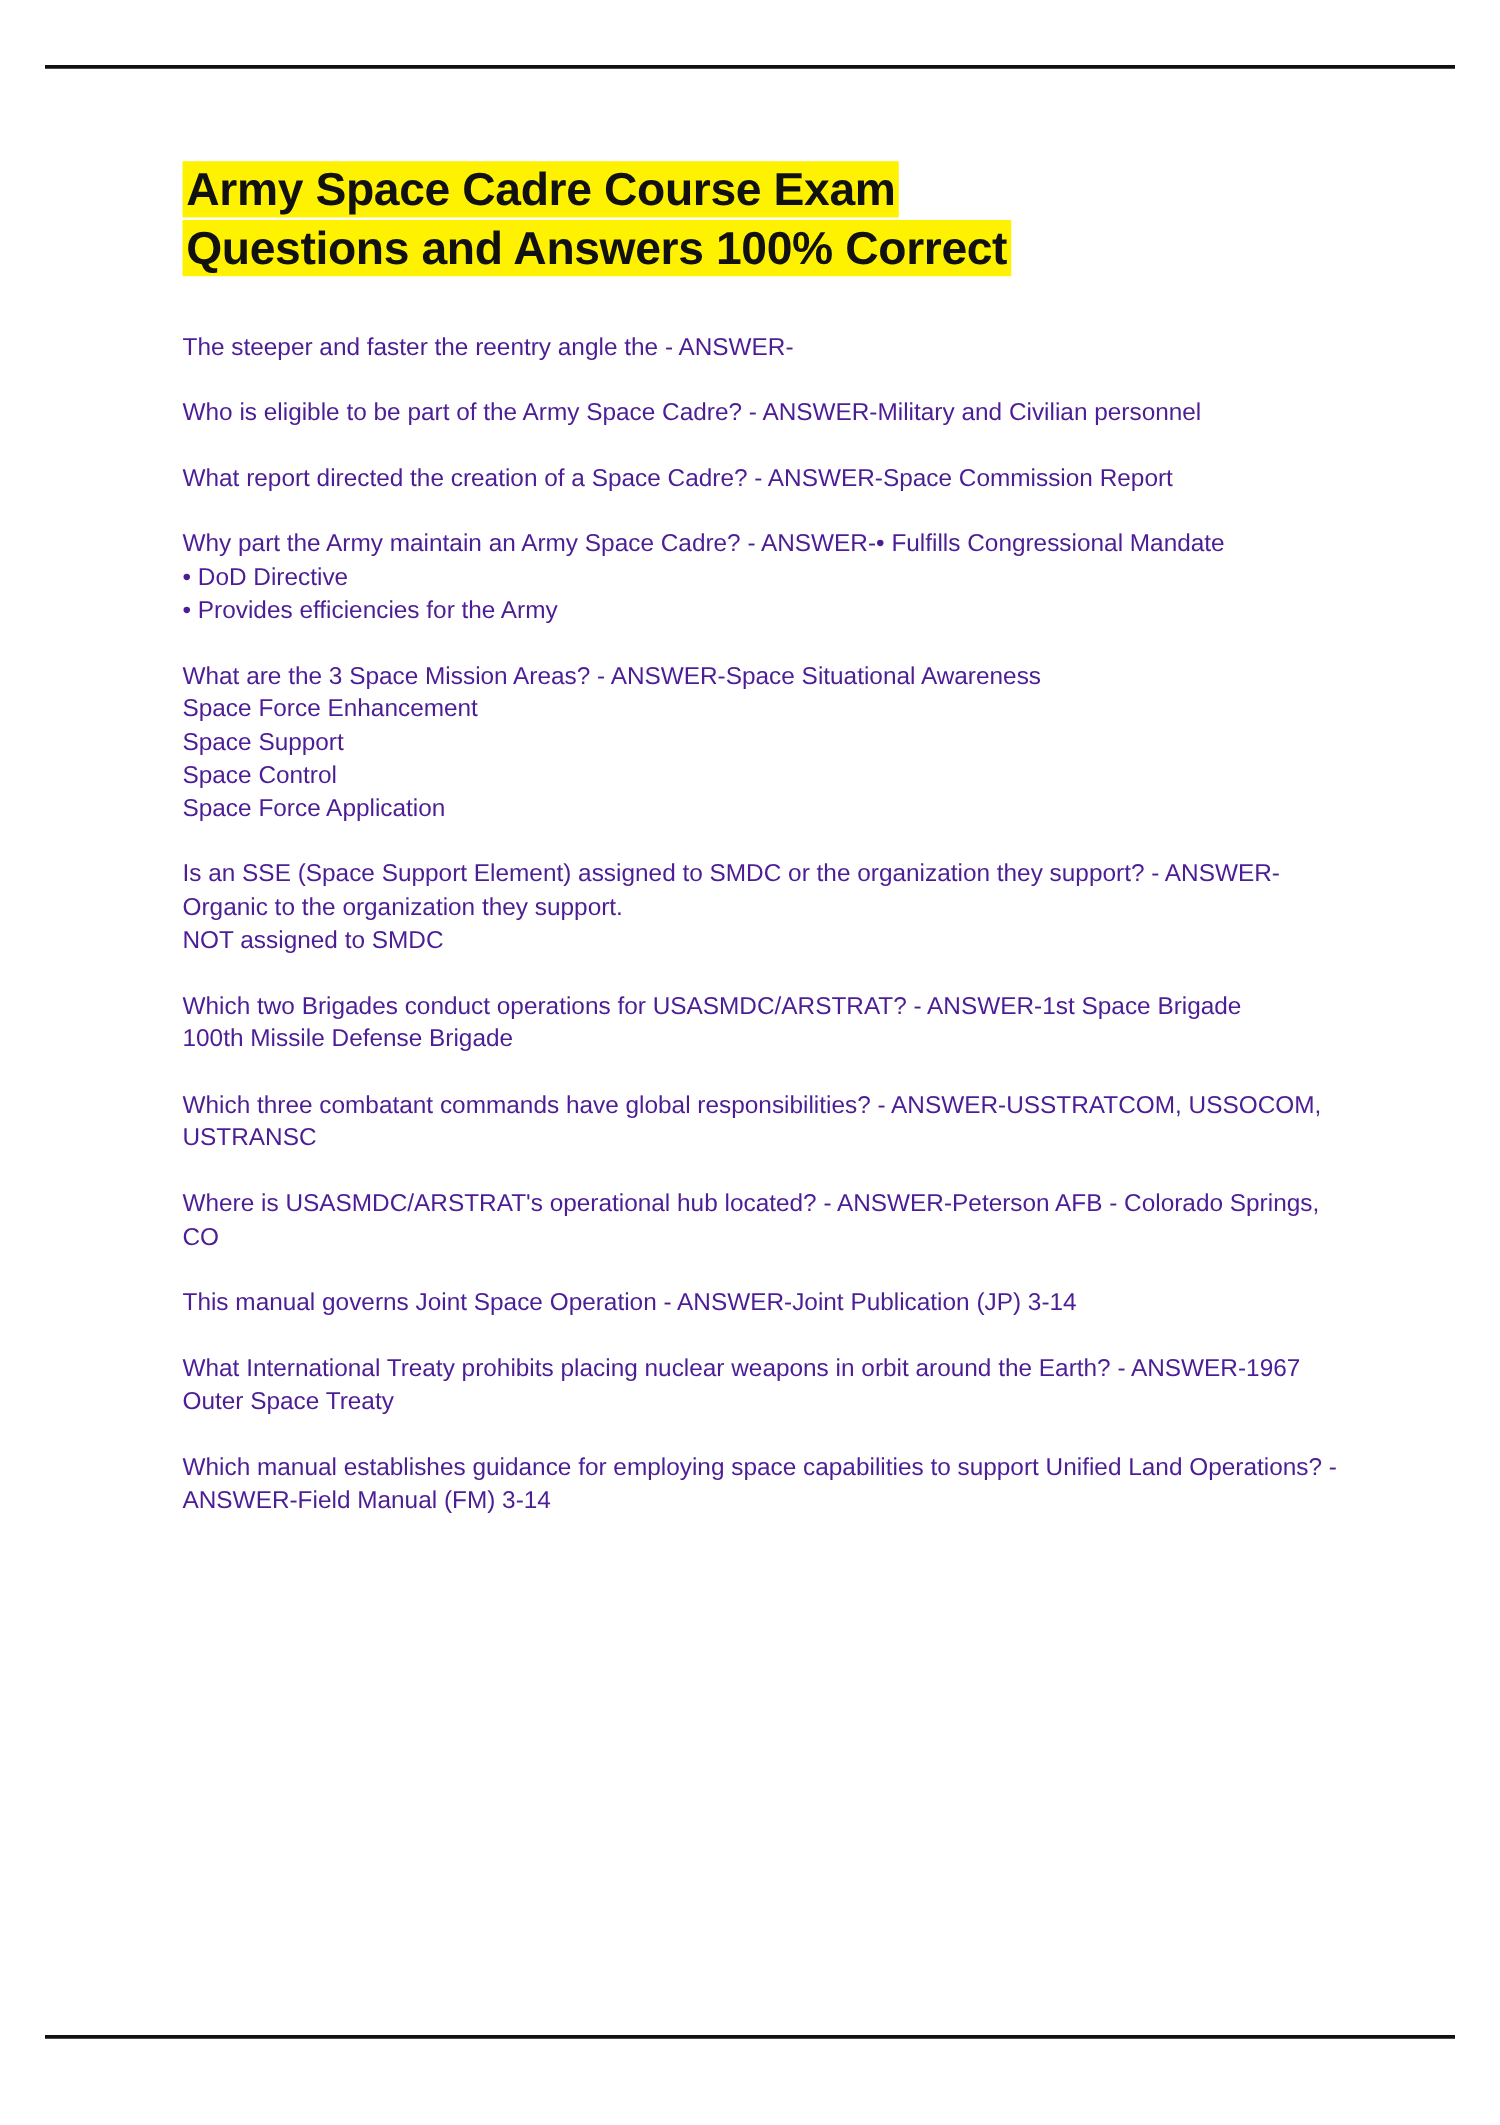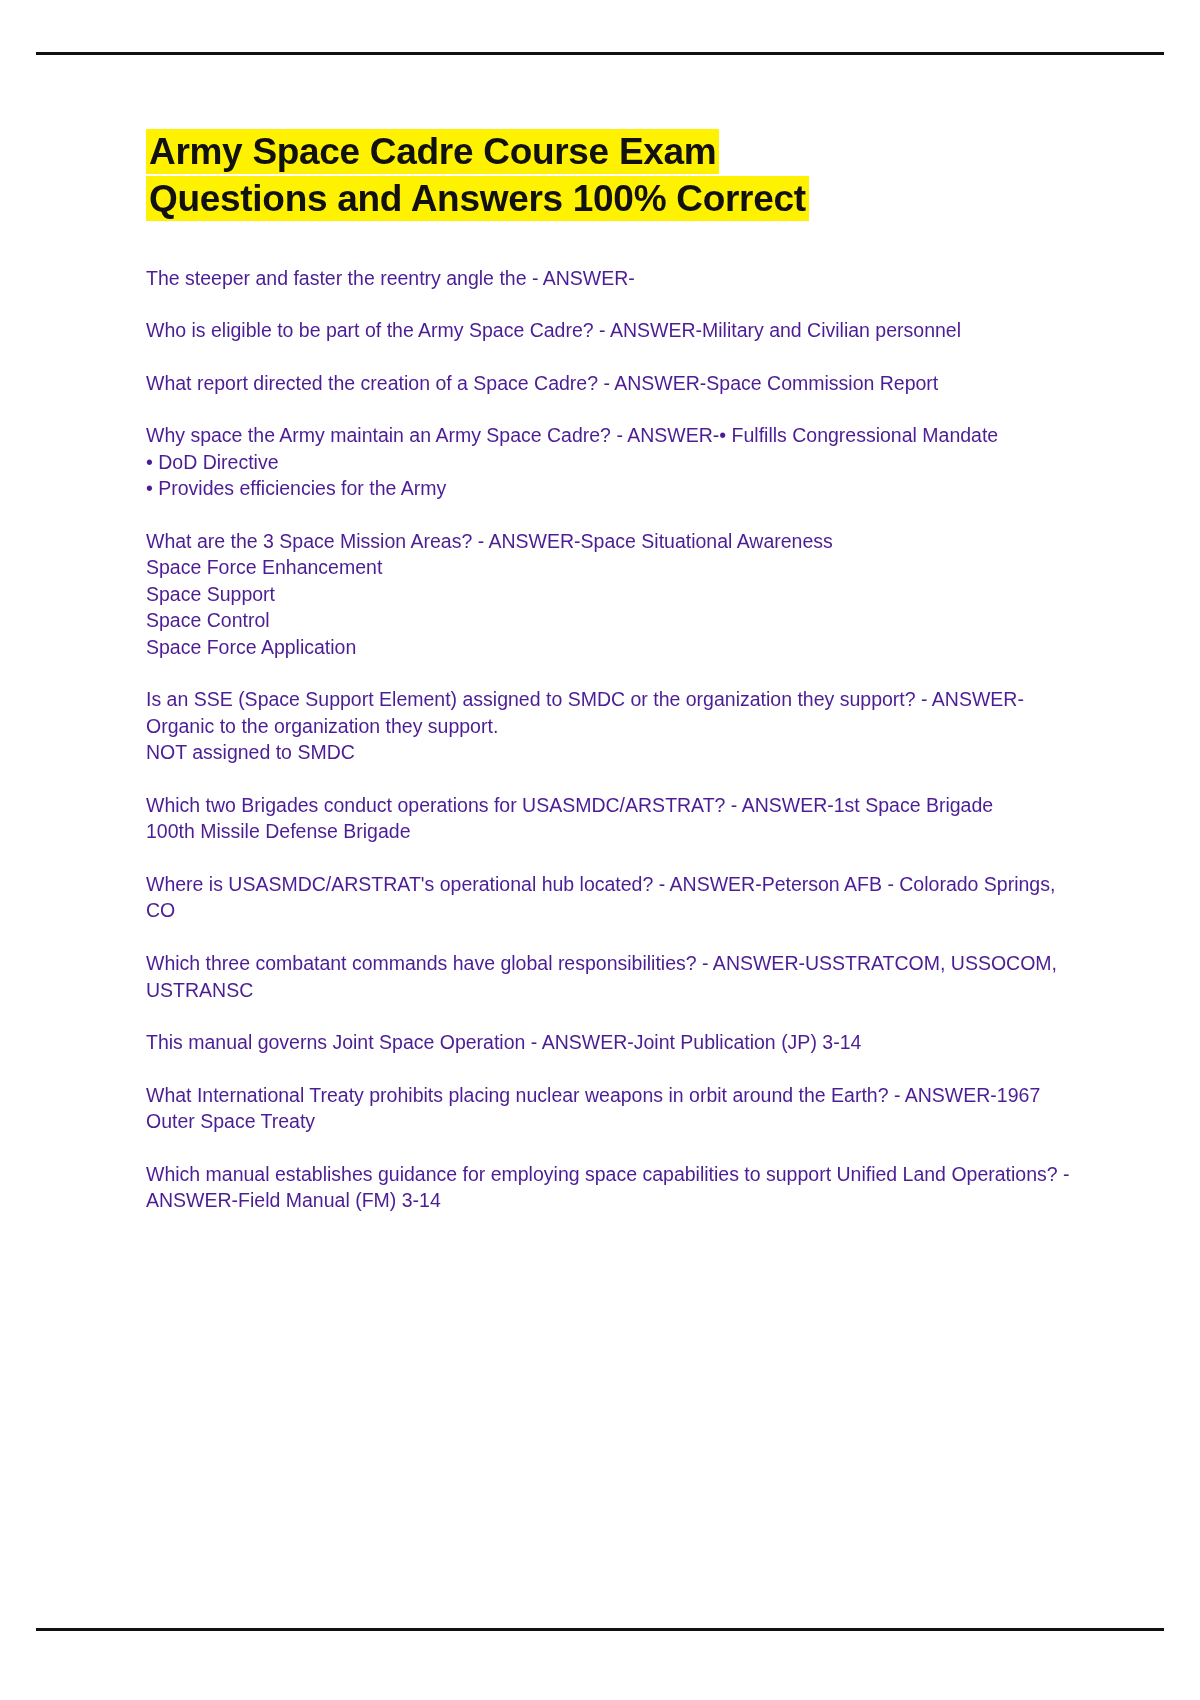--- a/index.html
+++ b/index.html
@@ -75,34 +75,34 @@
   <div class="rule rule-top"></div>
 
   <div class="content">
 
     <h1 class="doc-title"><span class="hl">Army Space Cadre Course Exam</span><br><span class="hl">Questions and Answers 100% Correct</span></h1>
 
     <div class="qa-list">
       <p class="qa-block">The steeper and faster the reentry angle the - ANSWER-</p>
       <p class="qa-block">Who is eligible to be part of the Army Space Cadre? - ANSWER-Military and Civilian personnel</p>
       <p class="qa-block">What report directed the creation of a Space Cadre? - ANSWER-Space Commission Report</p>
-      <p class="qa-block">Why space the Army maintain an Army Space Cadre? - ANSWER-• Fulfills Congressional Mandate
+      <p class="qa-block">Why part the Army maintain an Army Space Cadre? - ANSWER-• Fulfills Congressional Mandate
 • DoD Directive
 • Provides efficiencies for the Army</p>
       <p class="qa-block">What are the 3 Space Mission Areas? - ANSWER-Space Situational Awareness
 Space Force Enhancement
 Space Support
 Space Control
 Space Force Application</p>
       <p class="qa-block">Is an SSE (Space Support Element) assigned to SMDC or the organization they support? - ANSWER-Organic to the organization they support.
 NOT assigned to SMDC</p>
       <p class="qa-block">Which two Brigades conduct operations for USASMDC/ARSTRAT? - ANSWER-1st Space Brigade
  100th Missile Defense Brigade</p>
+      <p class="qa-block">Which three combatant commands have global responsibilities? - ANSWER-USSTRATCOM, USSOCOM, USTRANSC</p>
       <p class="qa-block">Where is USASMDC/ARSTRAT's operational hub located? - ANSWER-Peterson AFB - Colorado Springs, CO</p>
-      <p class="qa-block">Which three combatant commands have global responsibilities? - ANSWER-USSTRATCOM, USSOCOM, USTRANSC</p>
       <p class="qa-block">This manual governs Joint Space Operation - ANSWER-Joint Publication (JP) 3-14</p>
       <p class="qa-block">What International Treaty prohibits placing nuclear weapons in orbit around the Earth? - ANSWER-1967 Outer Space Treaty</p>
       <p class="qa-block">Which manual establishes guidance for employing space capabilities to support Unified Land Operations? - ANSWER-Field Manual (FM) 3-14</p>
     </div>
 
   </div>
 
   <div class="rule rule-bottom"></div>
 
 </div>

